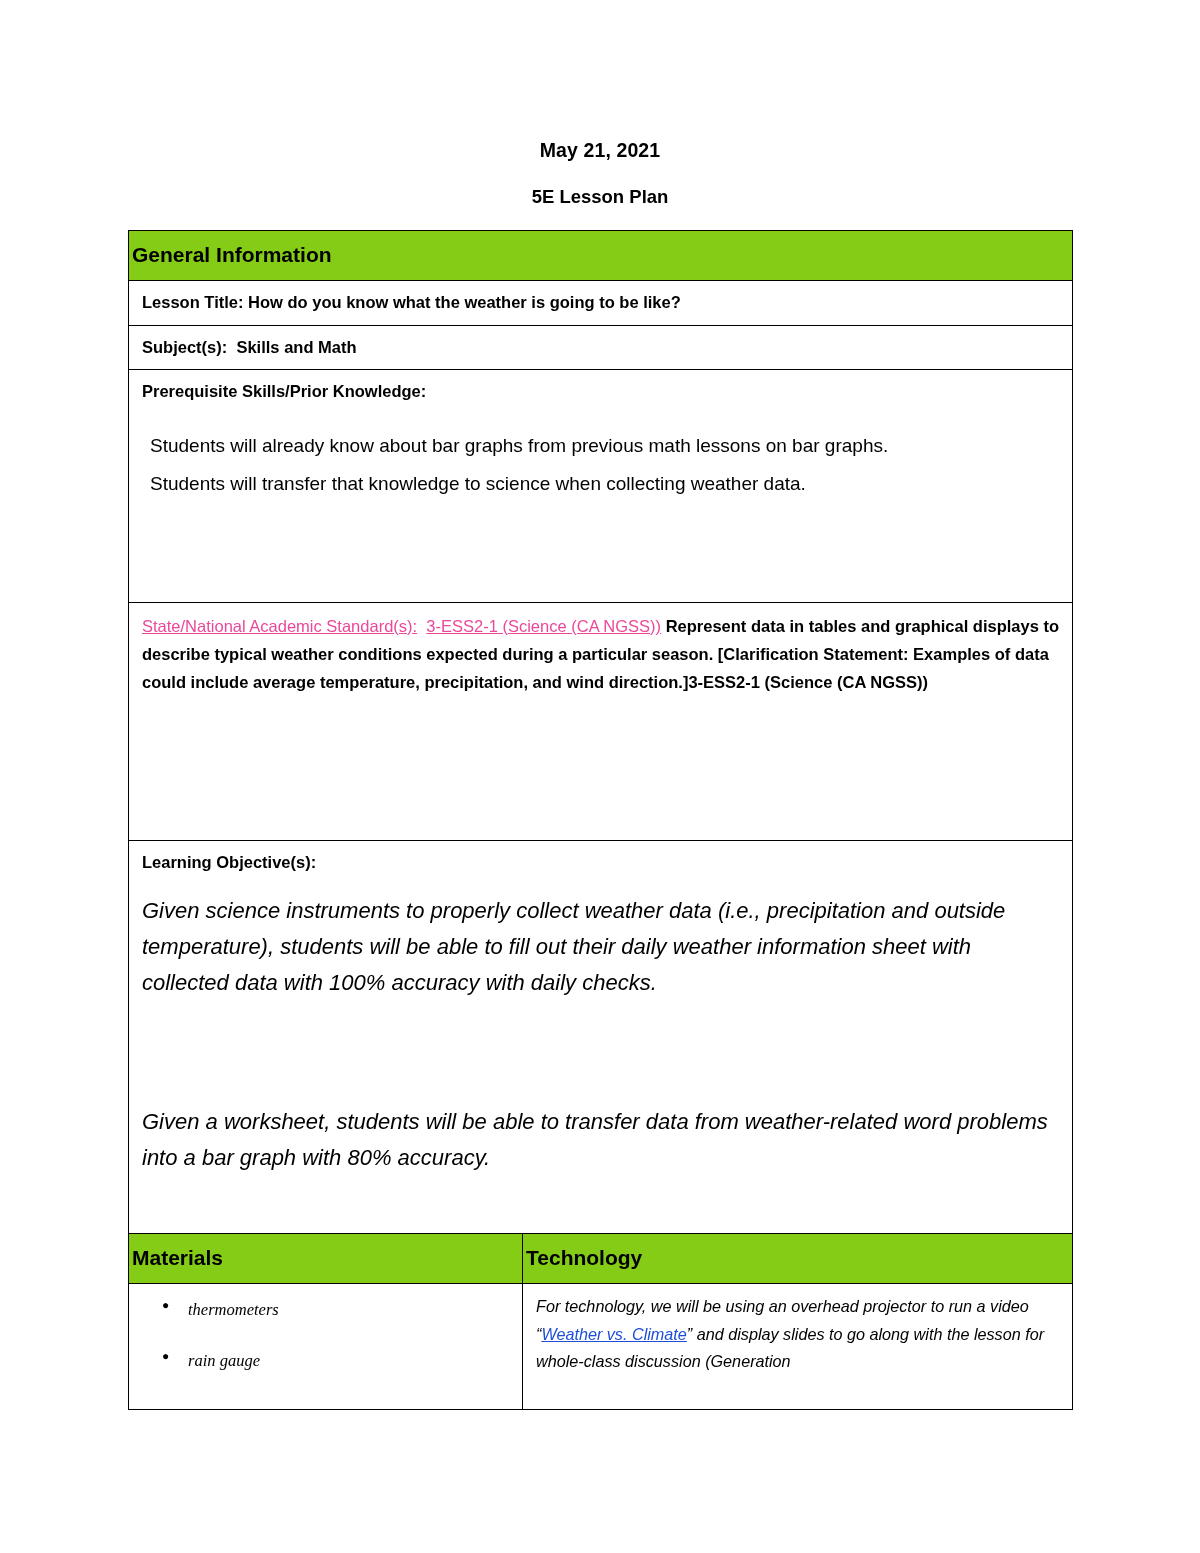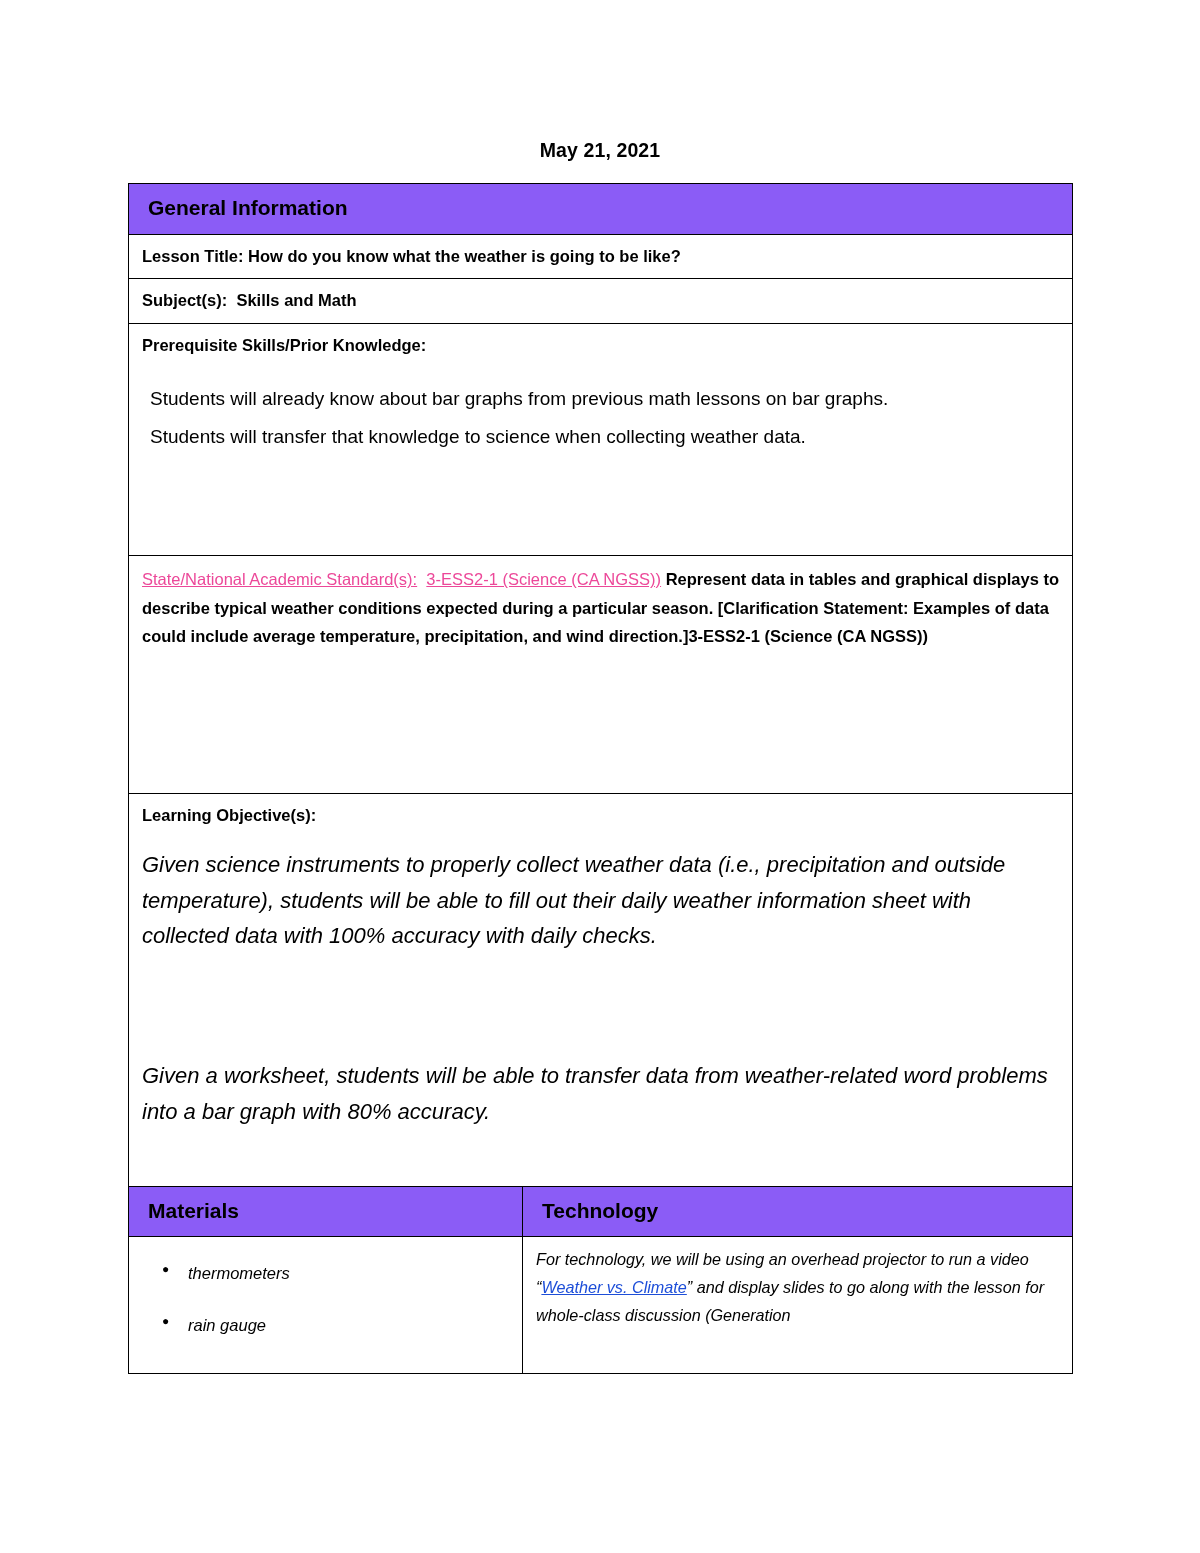--- a/index.html
+++ b/index.html
@@ -52,24 +52,24 @@
     border: 1.6px solid #000000;
     padding: 9px 12px 9px 13px;
     vertical-align: top;
     font-size: 16.5px;
     line-height: 1.55;
   }
 
   
   .section-banner td,
   td.section-banner-cell {
-    background: #8b5cf6;
+    background: #84cc16;
     font-size: 21px;
     font-weight: bold;
-    padding: 11px 12px 13px 19px;
+    padding: 11px 12px 13px 3px;
     line-height: 1.2;
   }
 
   .label {
     font-weight: bold;
   }
   .para {
     margin: 0;
   }
   .spacer-lg { height: 86px; }
@@ -81,23 +81,24 @@
     text-decoration: underline;
   }
   .doclink-bold {
     color: #ec4899;
     text-decoration: underline;
     font-weight: normal;
   }
 
   
   ul.materials {
-    margin: 15px 0 0 0;
+    margin: 4px 0 0 0;
     padding-left: 46px;
     list-style: none;
+    font-family: Liberation Serif, serif;
   }
   ul.materials li {
     font-style: italic;
     font-size: 16.5px;
     line-height: 1.55;
     margin-bottom: 26px;
     position: relative;
   }
   ul.materials li::before {
     content: "\25CF";
@@ -137,20 +138,21 @@
   .col-materials { width: 394px; }
   .col-tech { width: 550px; }
 </style>
 </head>
 <body>
 
 <div class="page">
 
   <div class="doc-title-block">
     <div class="doc-date">May 21, 2021</div>
+    <div class="doc-subtitle">5E Lesson Plan</div>
   </div>
 
   <table class="lesson-table">
     <colgroup>
       <col class="col-materials">
       <col class="col-tech">
     </colgroup>
     <tbody>
 
       <tr class="section-banner">

